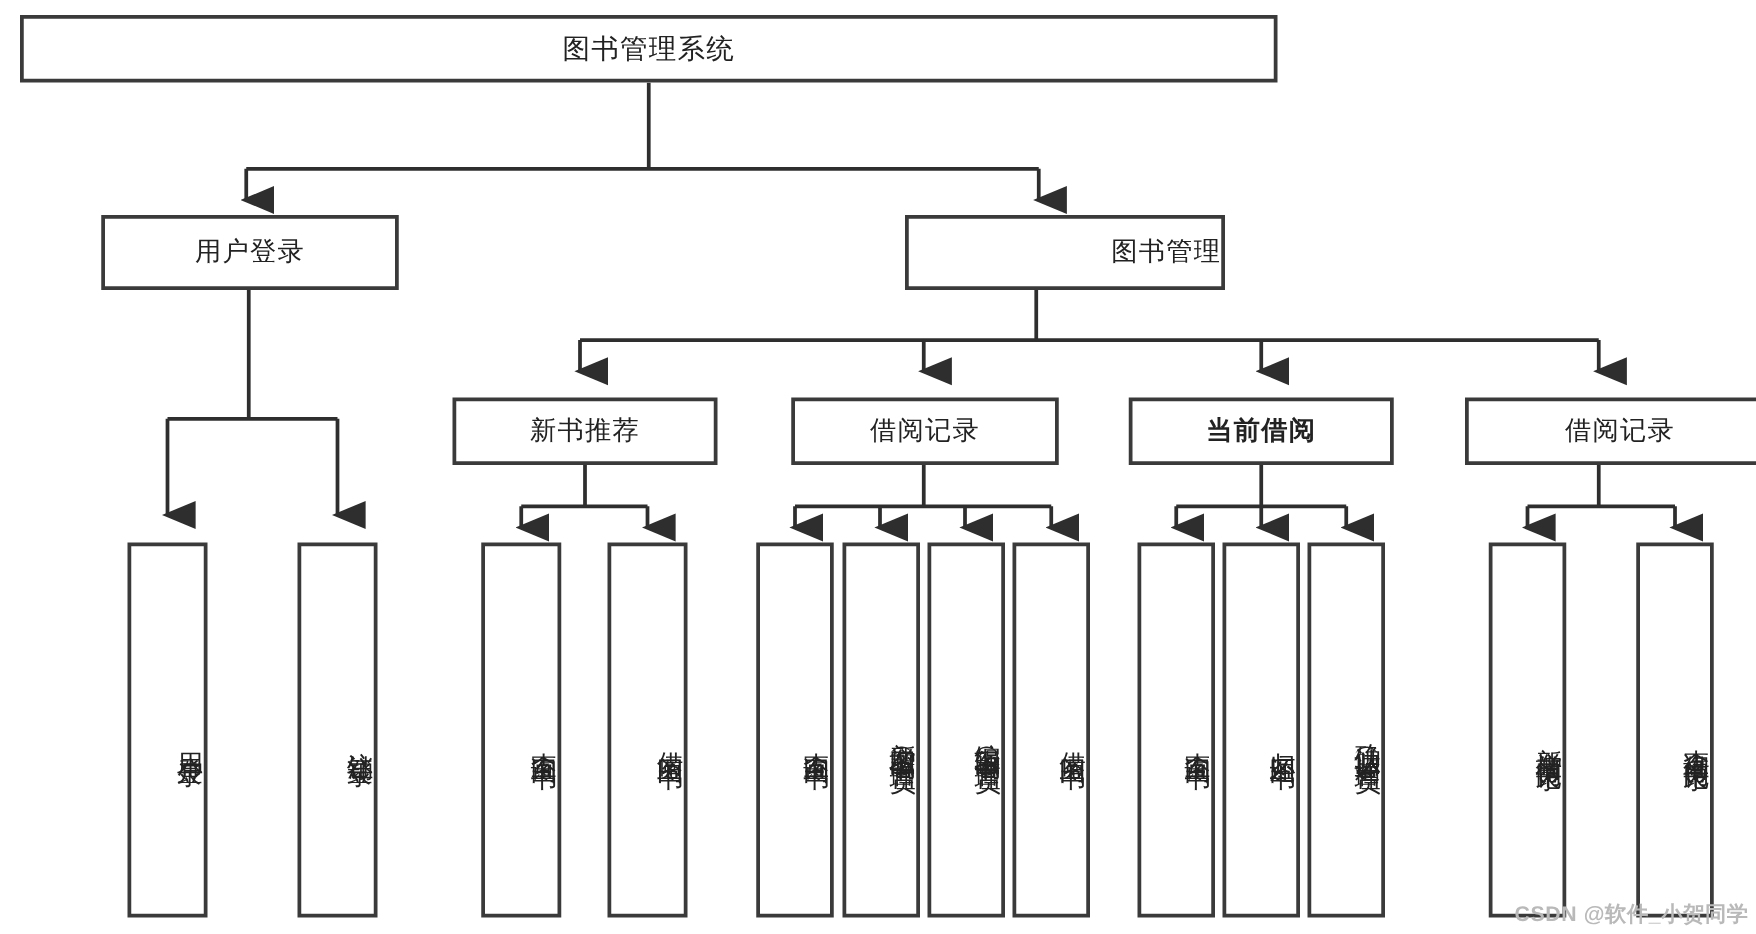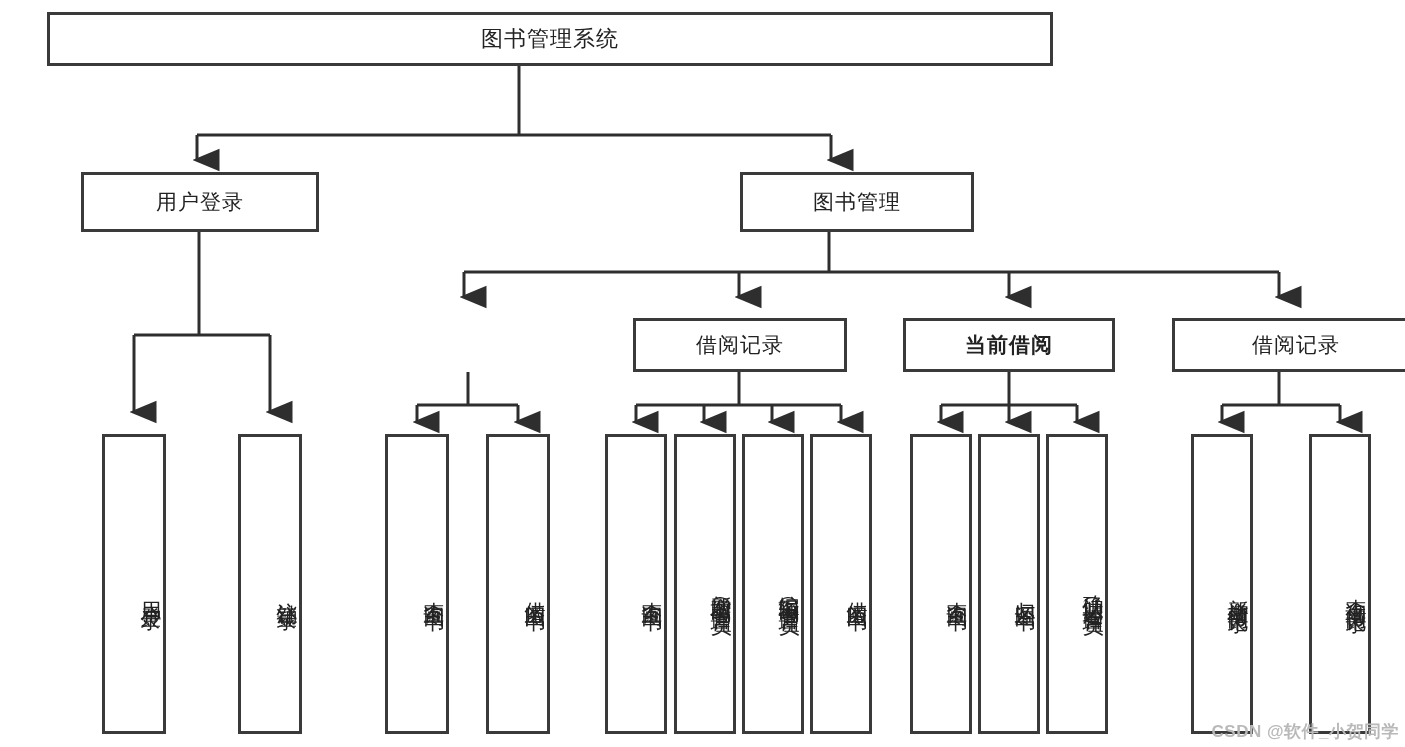--- a/index.html
+++ b/index.html
@@ -50,21 +50,20 @@
     align-items: flex-start;
     justify-content: center;
   }
   .node.vert .lbl {
     writing-mode: vertical-rl;
     text-orientation: upright;
     white-space: nowrap;
   }
   #root-node {
     font-size: 22px;
-    margin-left: 31px;
   }
   .watermark {
     position: absolute;
     right: 6px;
     bottom: 4px;
     font-size: 17px;
     color: #b9b9b9;
     letter-spacing: 0.5px;
     white-space: nowrap;
     user-select: none;
@@ -129,24 +128,27 @@
   </svg>
 
   <div class="node horiz" id="root-node" style="left:16px; top:12px; width:1006px; height:54px;">
     <span class="lbl">图书管理系统</span>
   </div>
 
   <div class="node horiz" style="left:81px; top:172px; width:238px; height:60px;">
     <span class="lbl">用户登录</span>
   </div>
 
-  <div class="node horiz" style="left:740px; top:172px; width:234px; height:60px;">
+  <div class="node horiz" style="left:724px; top:172px; width:256px; height:60px;justify-content:flex-end;">
     <span class="lbl">图书管理</span>
   </div>
 
+  <div class="node horiz" style="left:362px; top:318px; width:212px; height:54px;">
+    <span class="lbl">新书推荐</span>
+  </div>
 
   <div class="node horiz" style="left:633px; top:318px; width:214px; height:54px;">
     <span class="lbl">借阅记录</span>
   </div>
 
   <div class="node horiz" style="left:903px; top:318px; width:212px; height:54px;font-weight:bold;">
     <span class="lbl">当前借阅</span>
   </div>
 
   <div class="node horiz" style="left:1172px; top:318px; width:248px; height:54px;">

